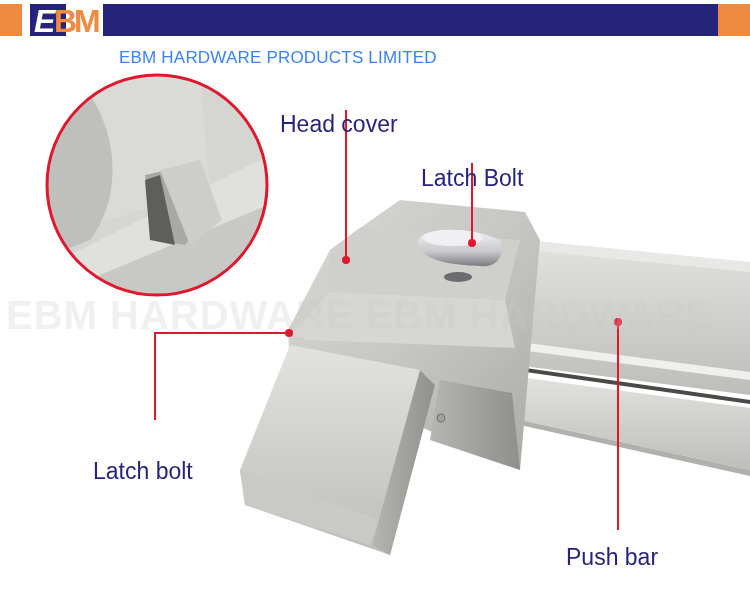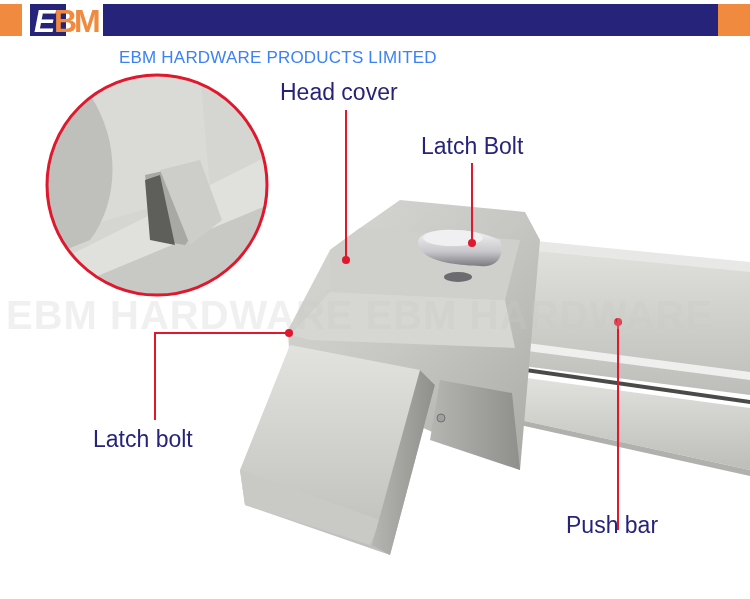--- a/index.html
+++ b/index.html
@@ -4,21 +4,21 @@
 <style>
   html, body { margin:0; padding:0; }
   body { width:750px; height:599px; position:relative; overflow:hidden; background:#ffffff; font-family:"Liberation Sans", sans-serif; }
   .header { position:absolute; left:0; top:0; width:750px; height:37px; }
   .hdr-orange-left { position:absolute; left:0; top:4px; width:22px; height:32px; background:#f08a3e; }
   .logo { position:absolute; left:30px; top:3px; width:70px; height:34px; }
   .hdr-bar { position:absolute; left:103px; top:4px; width:615px; height:32px; background:#26247a; }
   .hdr-title { position:absolute; left:16px; top:2px; color:#3b82f6; font-size:17px; letter-spacing:0.2px; white-space:nowrap;margin-top:42px; }
   .hdr-orange-right { position:absolute; left:718px; top:4px; width:32px; height:32px; background:#f08a3e; }
   .stage { position:absolute; left:0; top:0; width:750px; height:599px; }
-  .label { position:absolute; color:#26247a; font-size:23px; font-weight:normal; white-space:nowrap; }
+  .label { position:absolute; color:#26247a; font-size:23px; font-weight:normal; white-space:nowrap;margin-top:32px; }
   .watermark { position:absolute; left:6px; top:293px; font-size:40px; font-weight:bold; color:rgba(200,200,200,0.28); white-space:nowrap; letter-spacing:1px;text-align:center; }
 </style>
 </head>
 <body>
 
 <div class="header">
   <div class="hdr-orange-left"></div>
   <svg class="logo" viewBox="0 0 70 34">
     <rect x="0" y="1" width="36" height="32" fill="#26247a"></rect>
     <text x="4" y="29" font-family="Liberation Sans, sans-serif" font-size="32" font-weight="bold" font-style="italic" fill="#ffffff">E</text>

